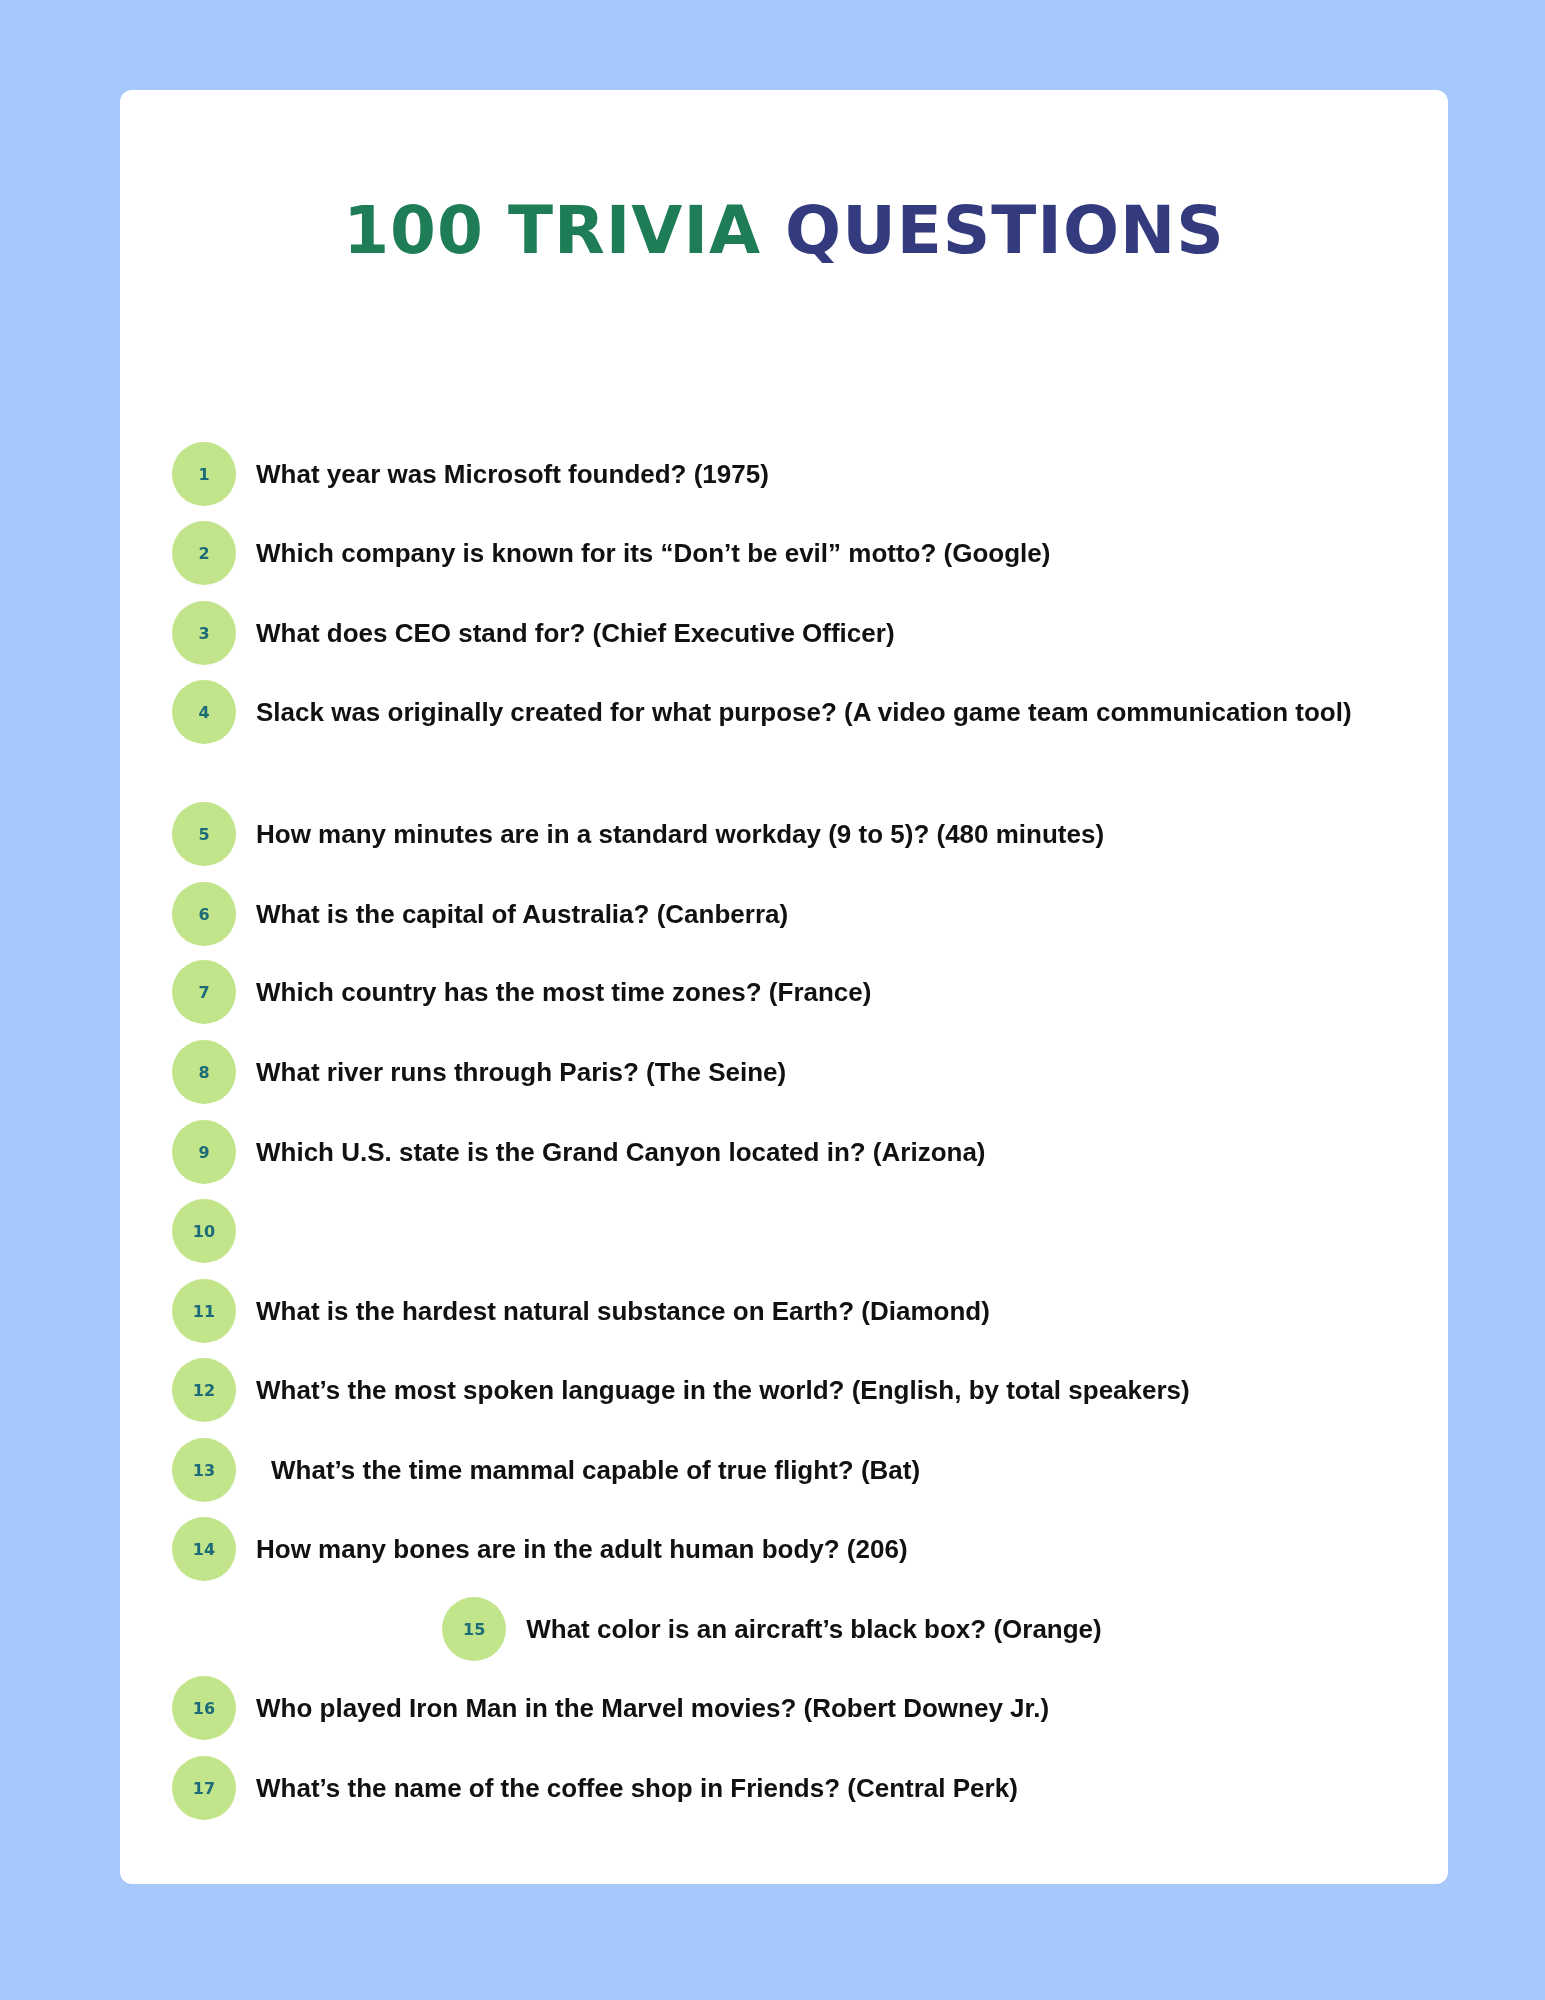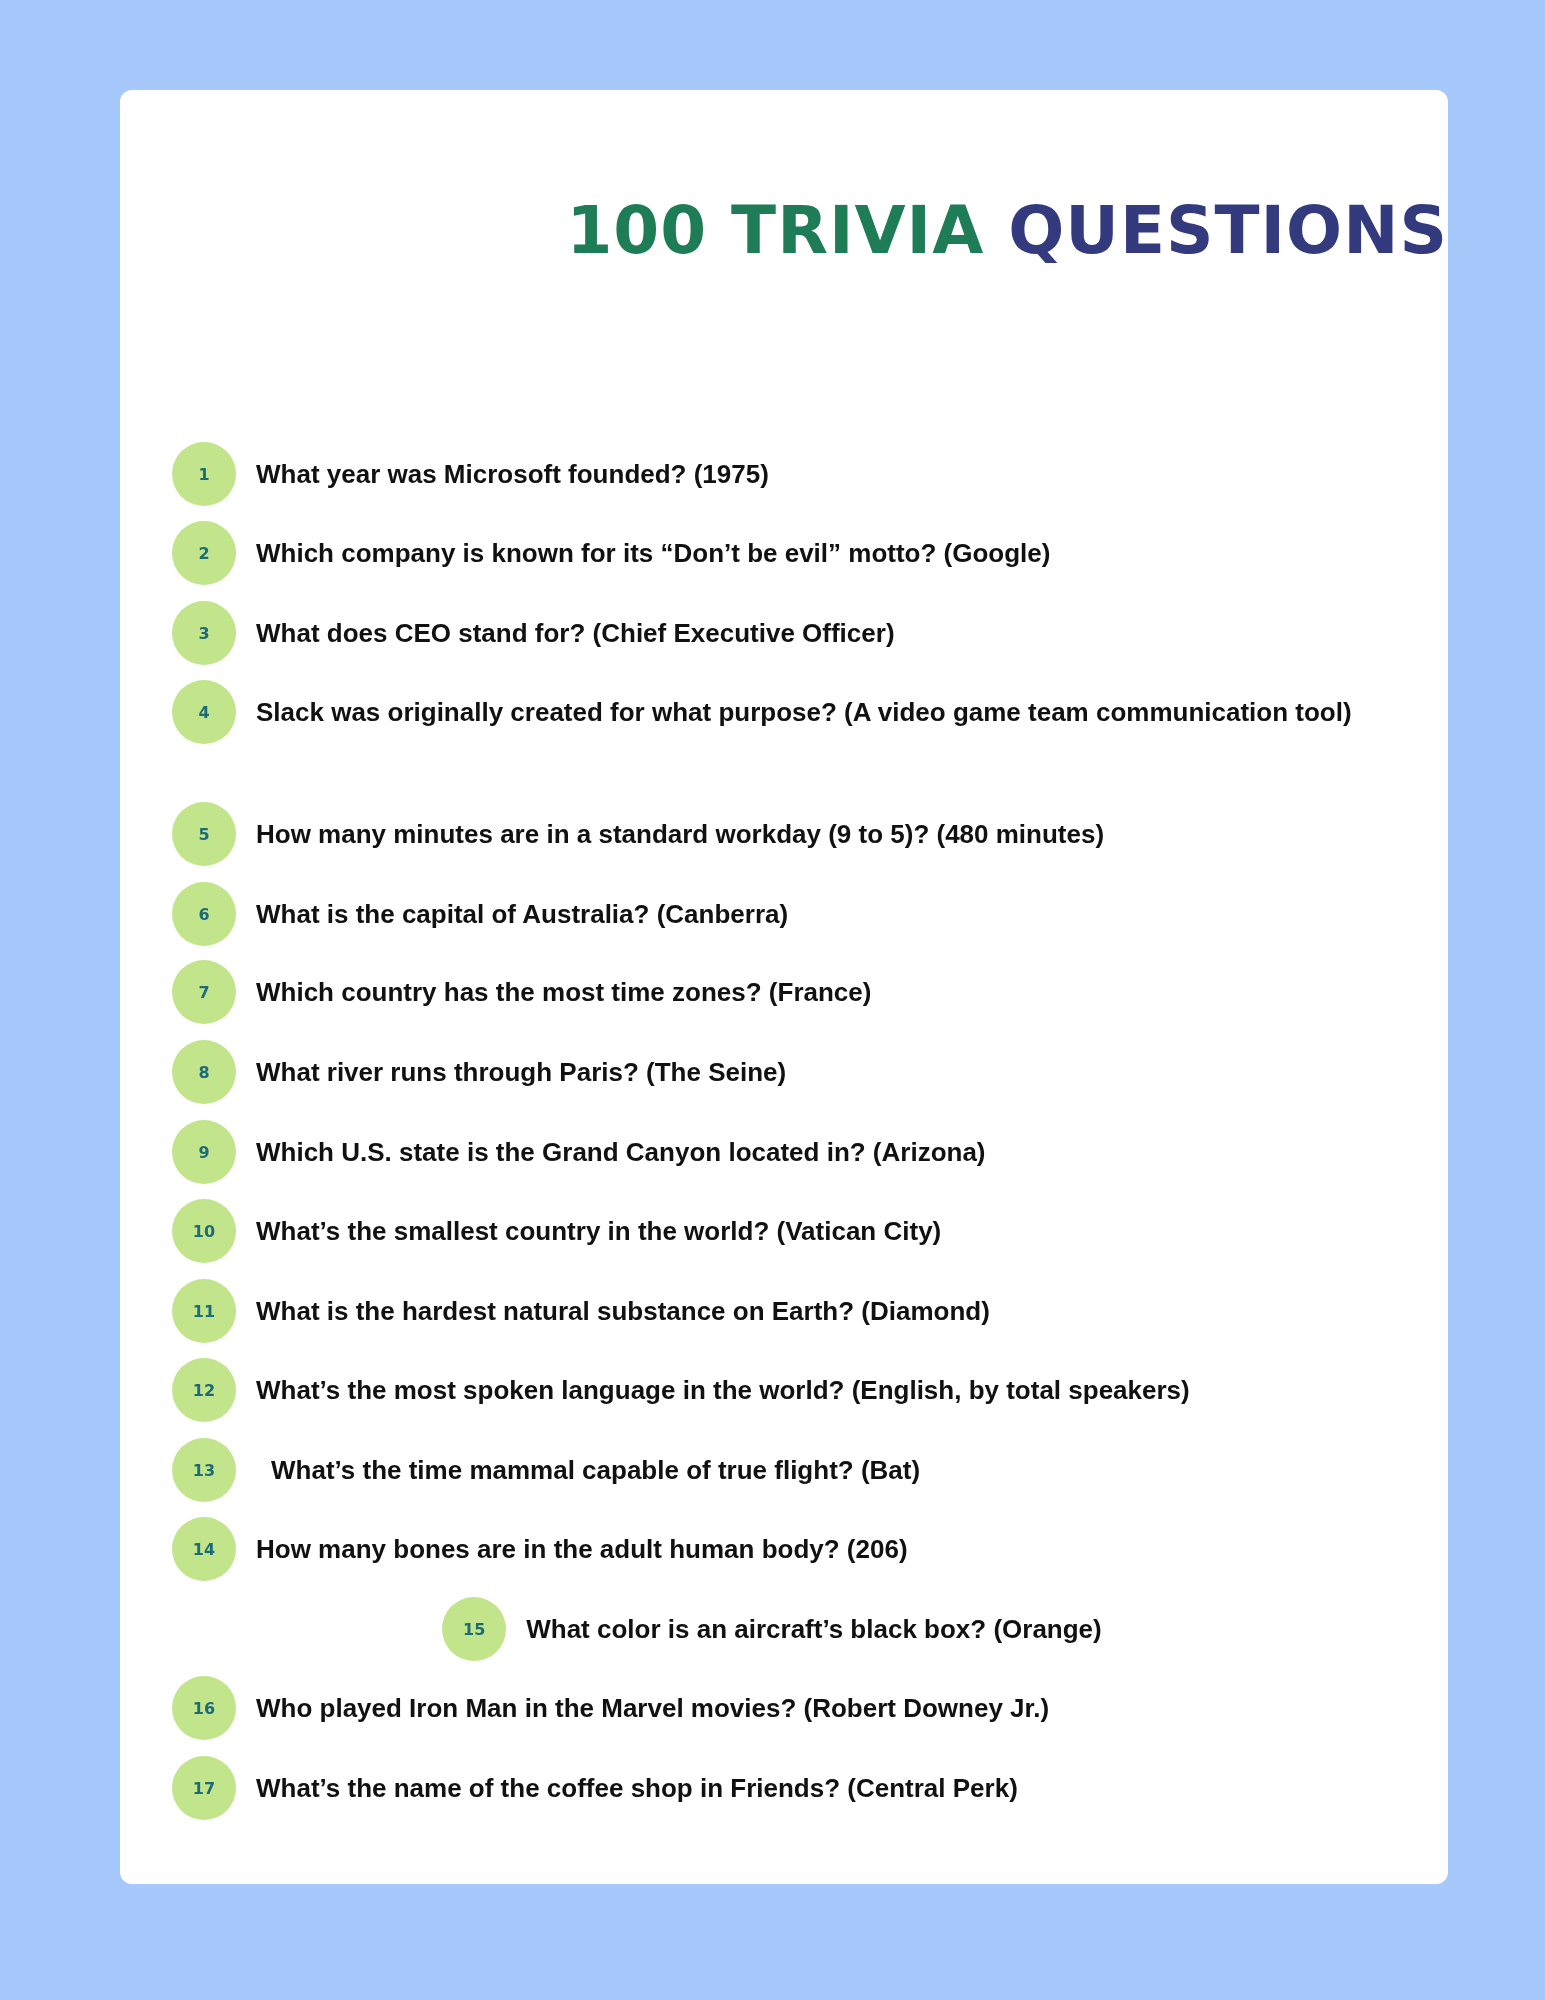--- a/index.html
+++ b/index.html
@@ -21,21 +21,21 @@
     width: 1328px;
     height: 1794px;
     background: #ffffff;
     border-radius: 12px;
   }
   .title {
     position: absolute;
     left: 0;
     right: 0;
     top: 60px;
-    text-align: right;
+    text-align: center;
     font-family: "DejaVu Sans", sans-serif;
     font-weight: bold;
     font-size: 66px;
     line-height: 74px;
     letter-spacing: 1px;
     color: #333b7e;
   }
   .title .green { color: #1e7c57; }
   .title .line { display: block; }
   .banner {
@@ -139,21 +139,20 @@
     <div class="q" style="top:950px;">
       <div class="num">8</div>
       <div class="qtext">What river runs through Paris? (The Seine)</div>
     </div>
     <div class="q" style="top:1030px;">
       <div class="num">9</div>
       <div class="qtext">Which U.S. state is the Grand Canyon located in? (Arizona)</div>
     </div>
     <div class="q" style="top:1109px;">
       <div class="num">10</div>
-      <div class="qtext">What’s the smallest country in the world? (Vatican City)</div>
     </div>
     <div class="q" style="top:1189px;">
       <div class="num">11</div>
       <div class="qtext">What is the hardest natural substance on Earth? (Diamond)</div>
     </div>
     <div class="q" style="top:1268px;">
       <div class="num">12</div>
       <div class="qtext indent">What’s the most spoken language in the world? (English, by total speakers)</div>
     </div>
     <div class="q" style="top:1348px;gap:15px;">

